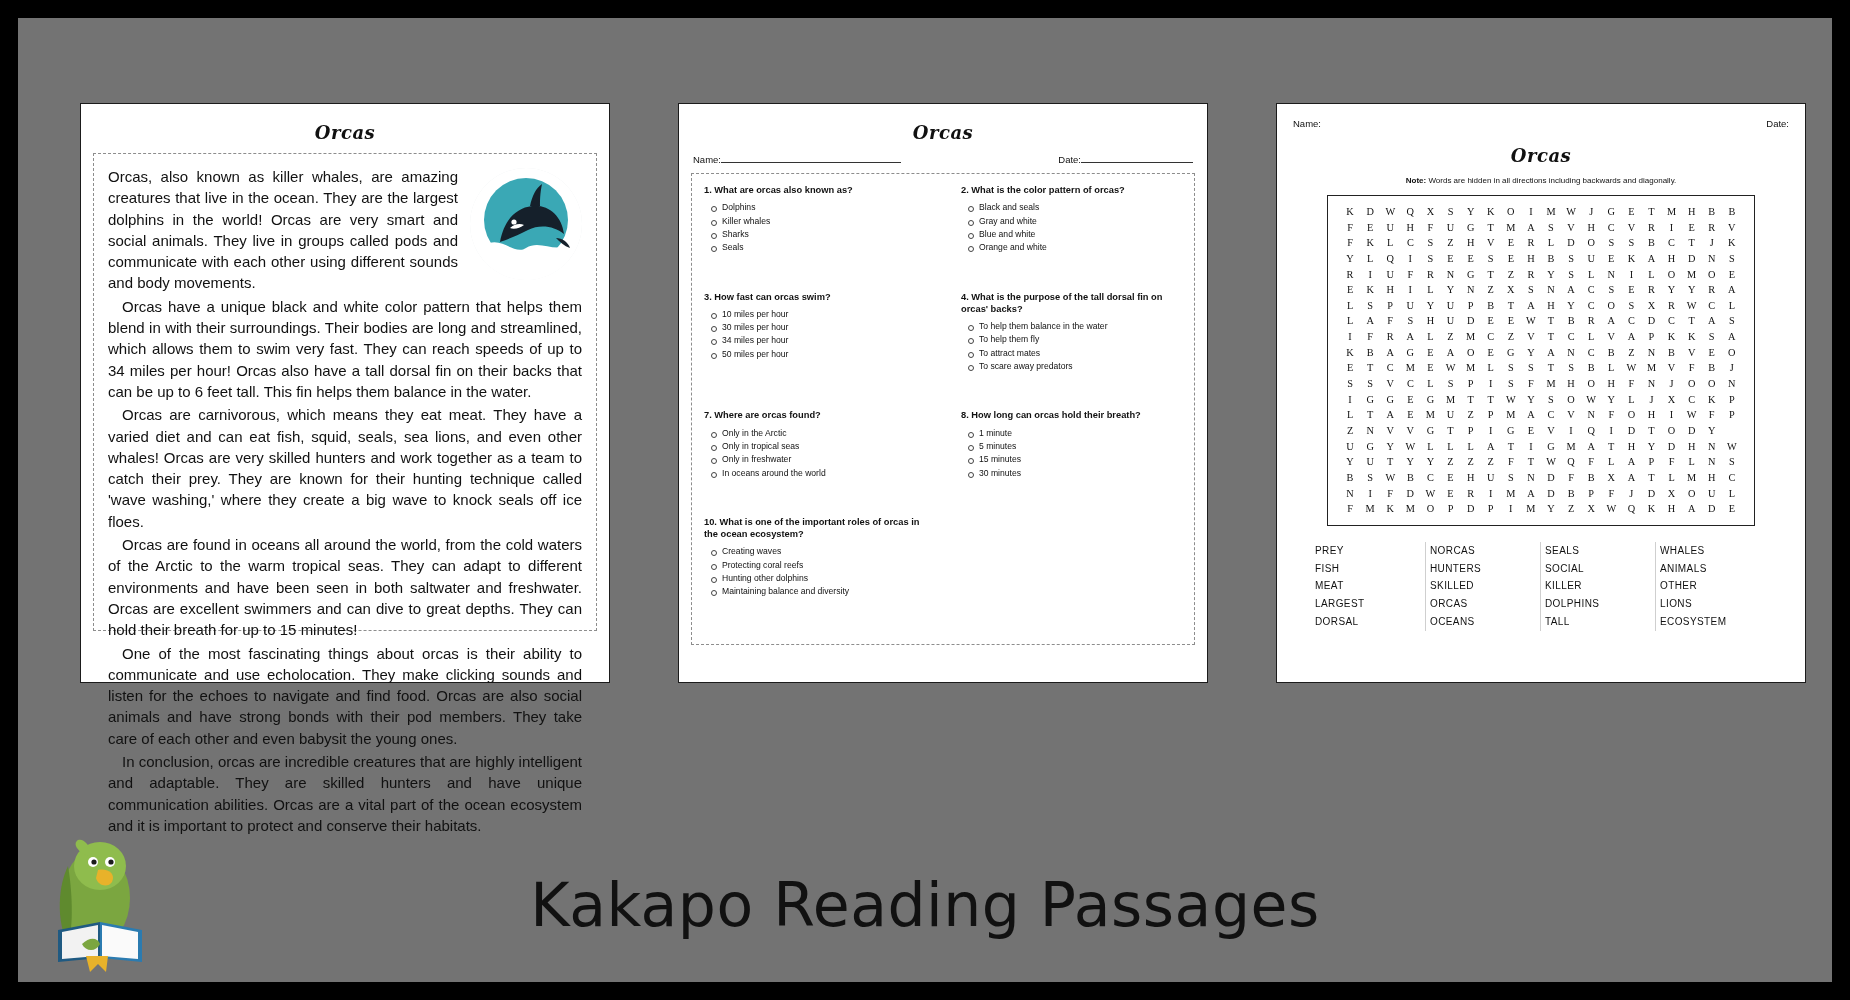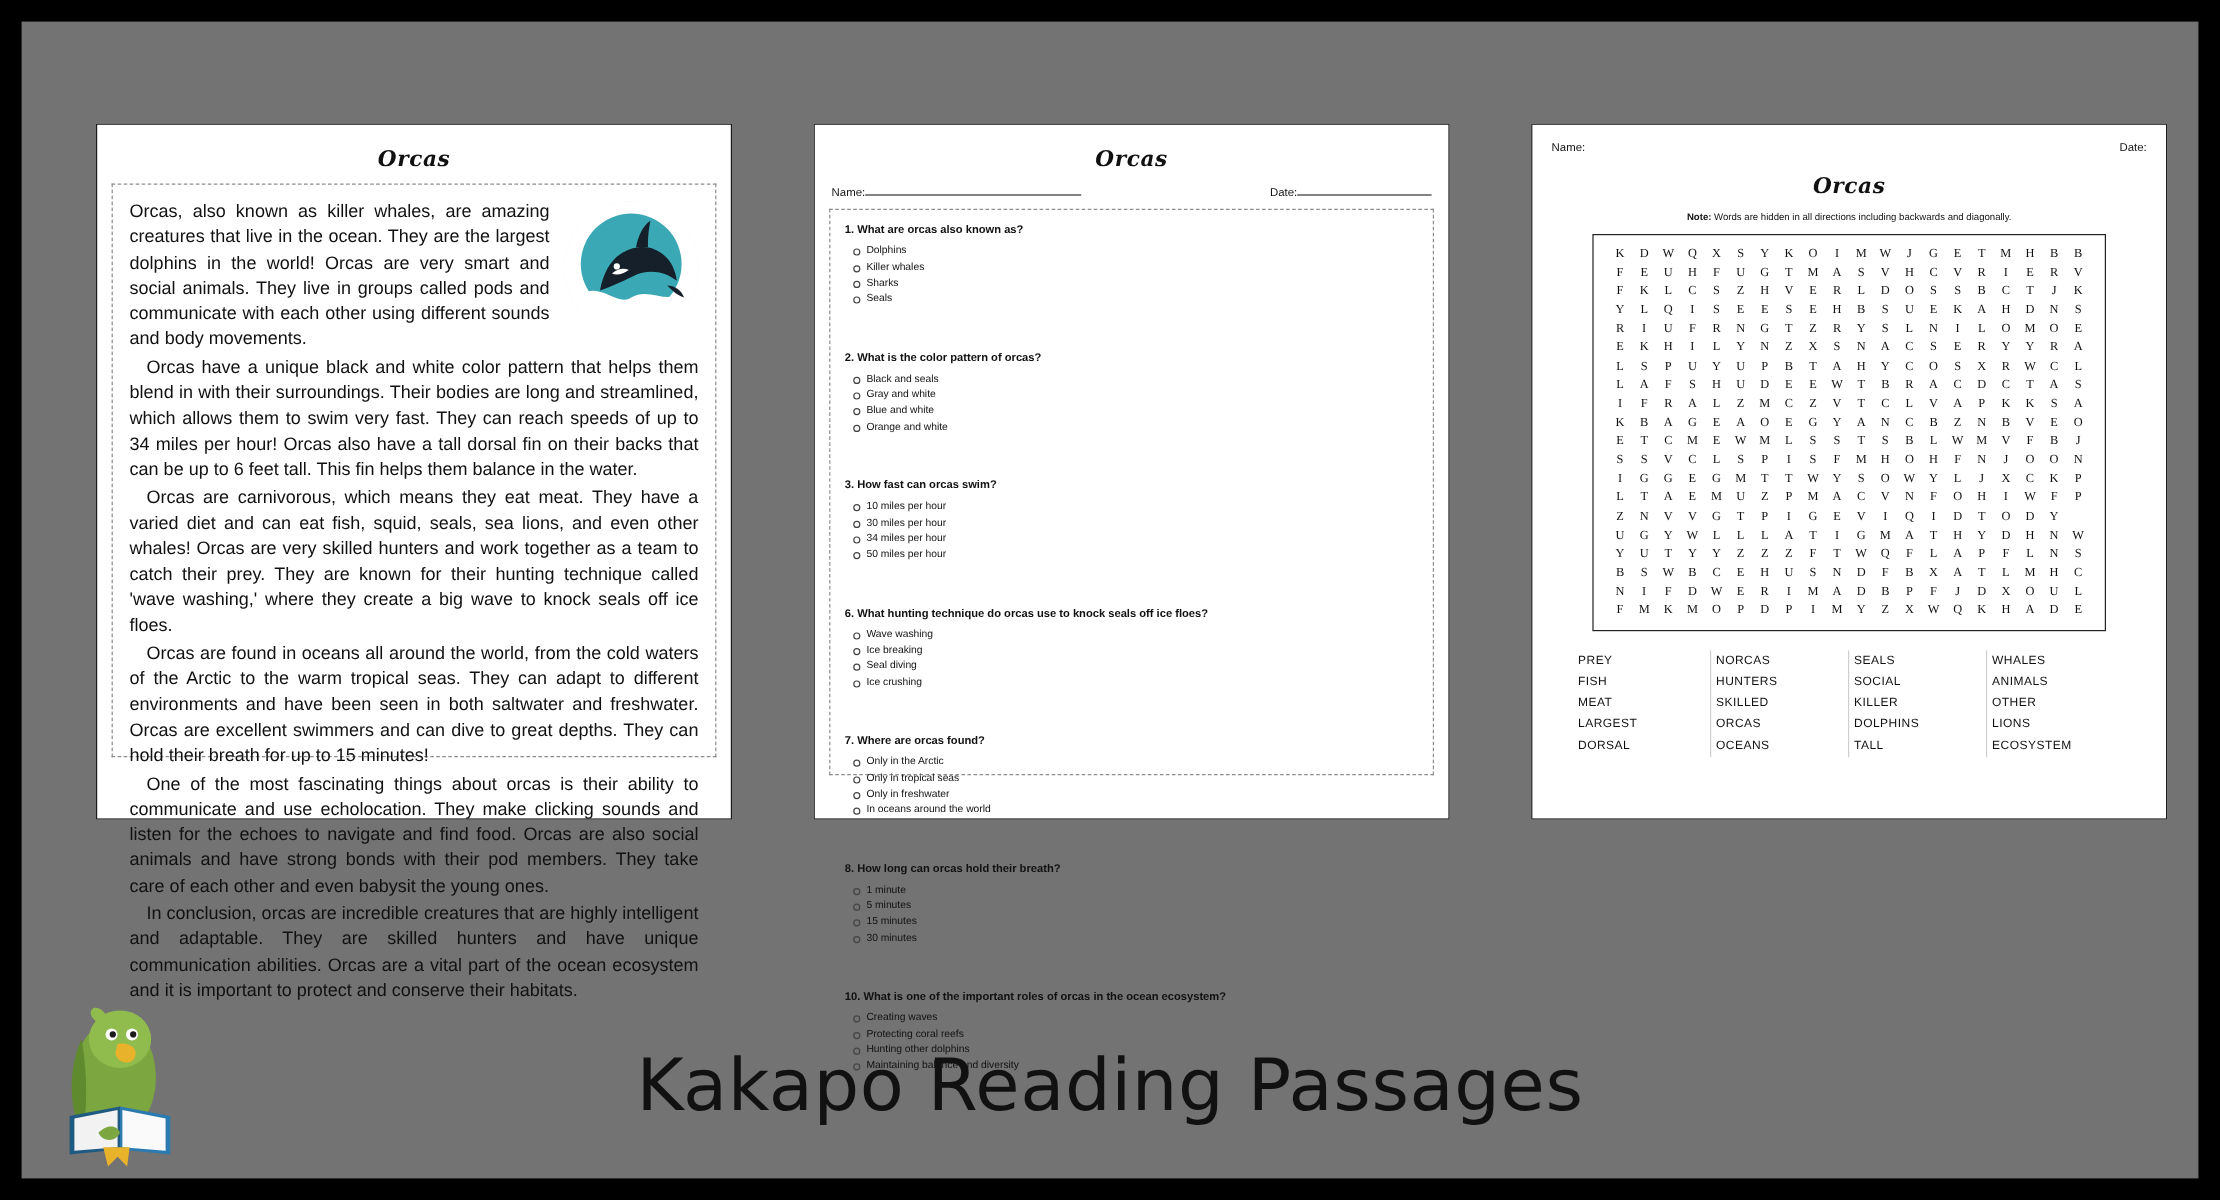--- a/index.html
+++ b/index.html
@@ -80,21 +80,21 @@
   .line-date{width:112px;}
 
   .q-box{
     border:1px dashed #8d8d8d;
     padding:10px 12px;
     height:472px;
     box-sizing:border-box;
   }
   .q-grid{
     display:grid;
-    grid-template-columns:1fr;
+    grid-template-columns:1fr 1fr;
     column-gap:22px;
     row-gap:12px;
     gap:36px;
   }
   .q-item{break-inside:avoid;}
   .q-text{
     font-size:9.3px;
     font-weight:bold;
     color:#111;
     line-height:1.32;
@@ -240,31 +240,31 @@
           <div class="q-item">
             <div class="q-text">3. How fast can orcas swim?</div>
             <ul class="q-opts">
               <li>10 miles per hour</li>
               <li>30 miles per hour</li>
               <li>34 miles per hour</li>
               <li>50 miles per hour</li>
             </ul>
           </div>
 
-
-
           <div class="q-item">
-            <div class="q-text">6. What hunting technique do orcas use to knock seals off ice floes?</div>
+            <div class="q-text">4. What is the purpose of the tall dorsal fin on orcas' backs?</div>
             <ul class="q-opts">
-              <li>Wave washing</li>
-              <li>Ice breaking</li>
-              <li>Seal diving</li>
-              <li>Ice crushing</li>
+              <li>To help them balance in the water</li>
+              <li>To help them fly</li>
+              <li>To attract mates</li>
+              <li>To scare away predators</li>
             </ul>
           </div>
+
+
 
           <div class="q-item">
             <div class="q-text">7. Where are orcas found?</div>
             <ul class="q-opts">
               <li>Only in the Arctic</li>
               <li>Only in tropical seas</li>
               <li>Only in freshwater</li>
               <li>In oceans around the world</li>
             </ul>
           </div>

